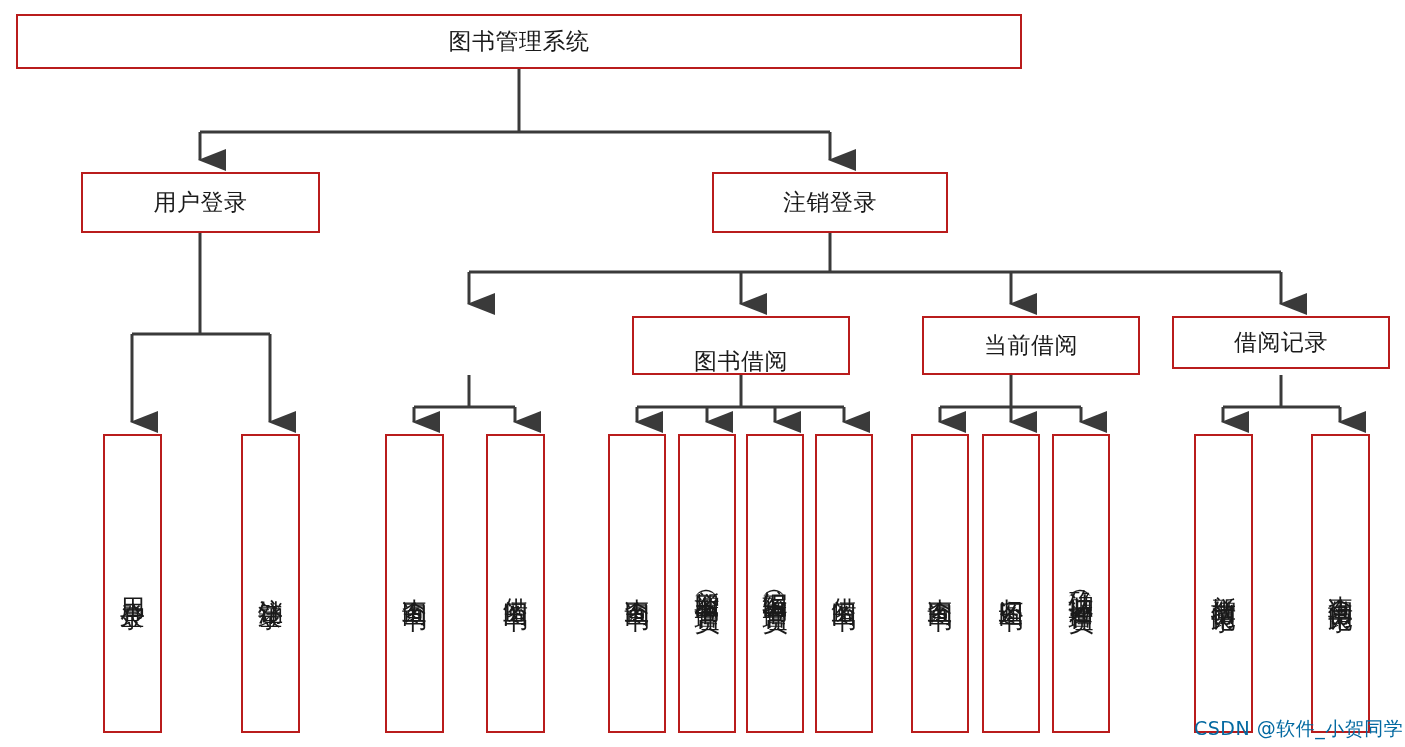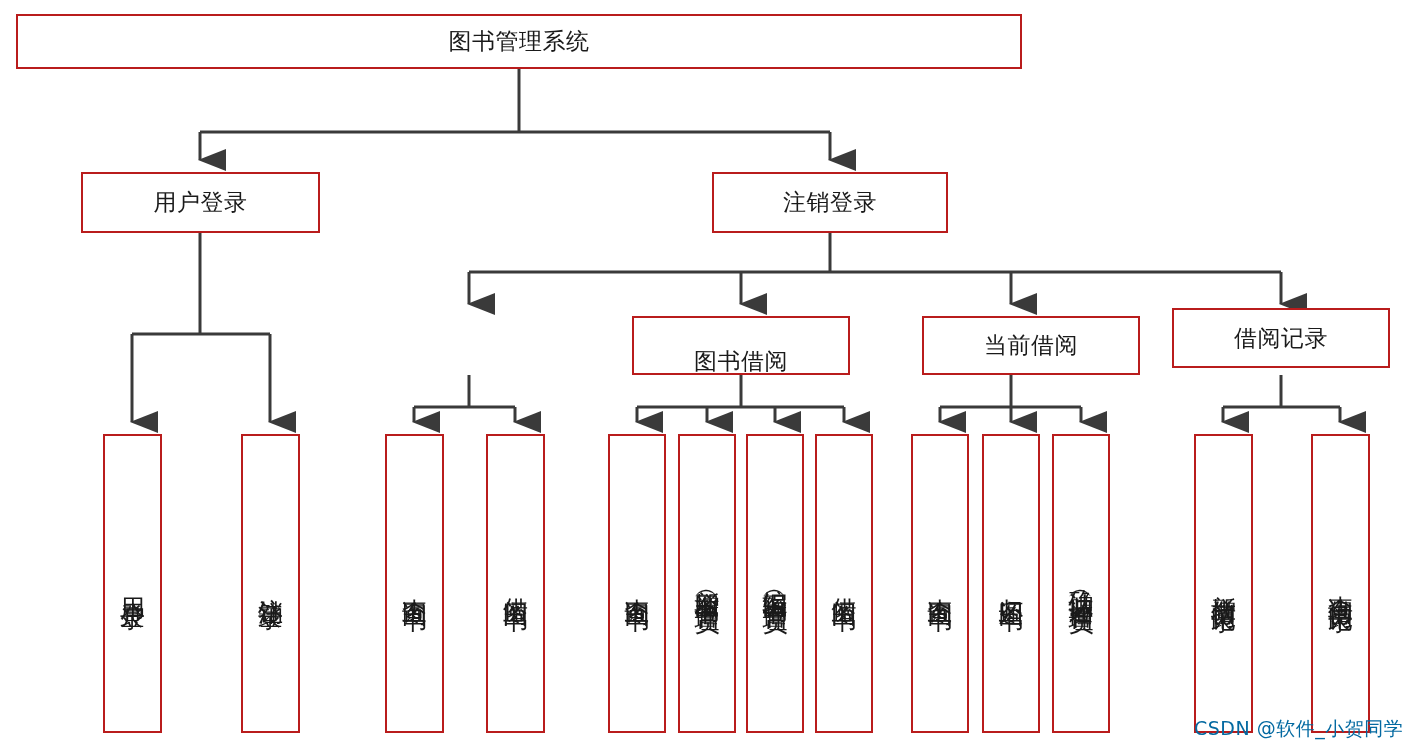--- a/index.html
+++ b/index.html
@@ -150,21 +150,21 @@
   <div class="node horizontal" style="left: 712px; top: 172px; width: 236px; height: 61px;">
     <span class="node-label">注销登录</span>
   </div>
 
   <div class="node horizontal" style="left: 632px; top: 316px; width: 218px; height: 59px; align-items: flex-end;">
     <span class="node-label">图书借阅</span>
   </div>
   <div class="node horizontal" style="left: 902px; top: 316px; width: 218px; height: 59px; margin-left: 20px;">
     <span class="node-label">当前借阅</span>
   </div>
-  <div class="node horizontal" style="left: 1172px; top: 308px; width: 218px; height: 60px;">
+  <div class="node horizontal" style="left: 1172px; top: 316px; width: 218px; height: 53px;">
     <span class="node-label">借阅记录</span>
   </div>
 
   <div class="node vertical" style="left: 103px; top: 434px; width: 59px; height: 299px;">
     <span class="node-label">用户登录</span>
   </div>
   <div class="node vertical" style="left: 241px; top: 434px; width: 59px; height: 299px;">
     <span class="node-label">注销登录</span>
   </div>
   <div class="node vertical" style="left: 385px; top: 434px; width: 59px; height: 299px;">

